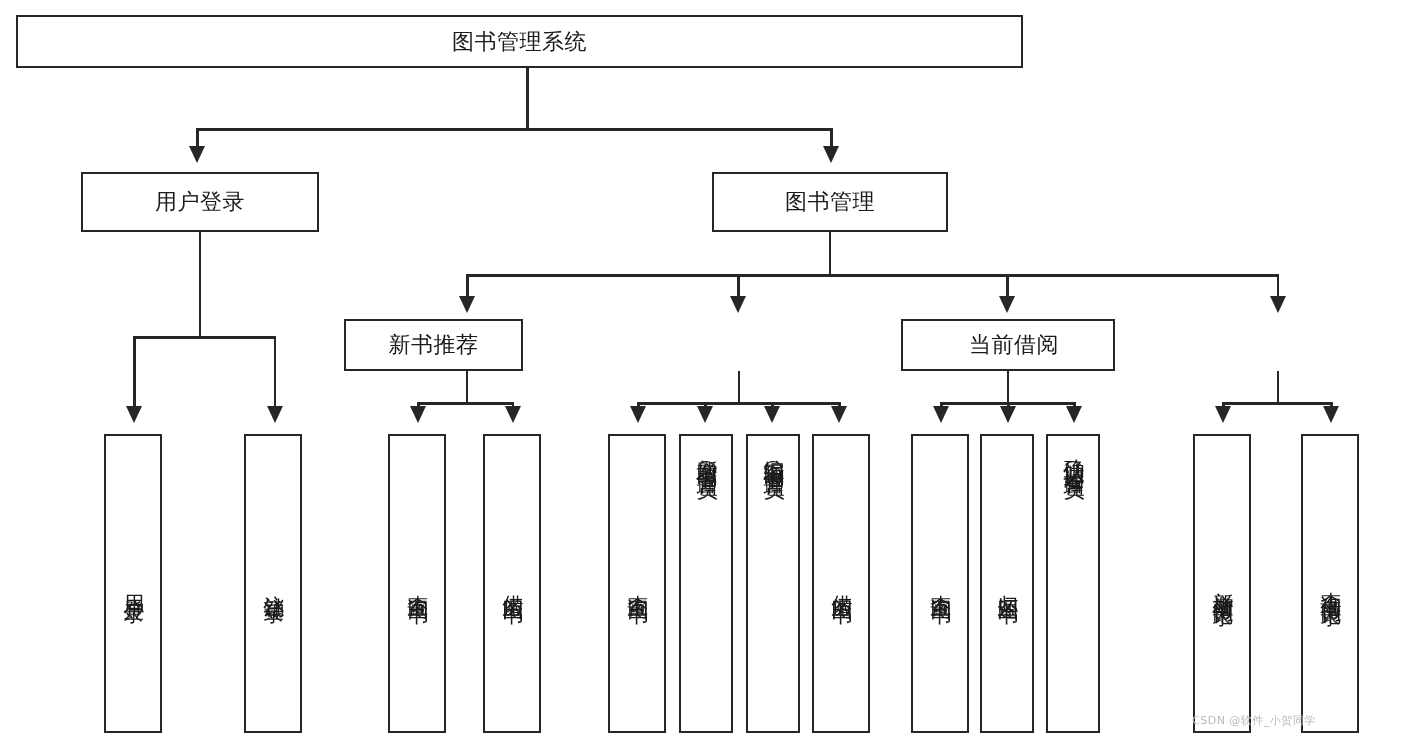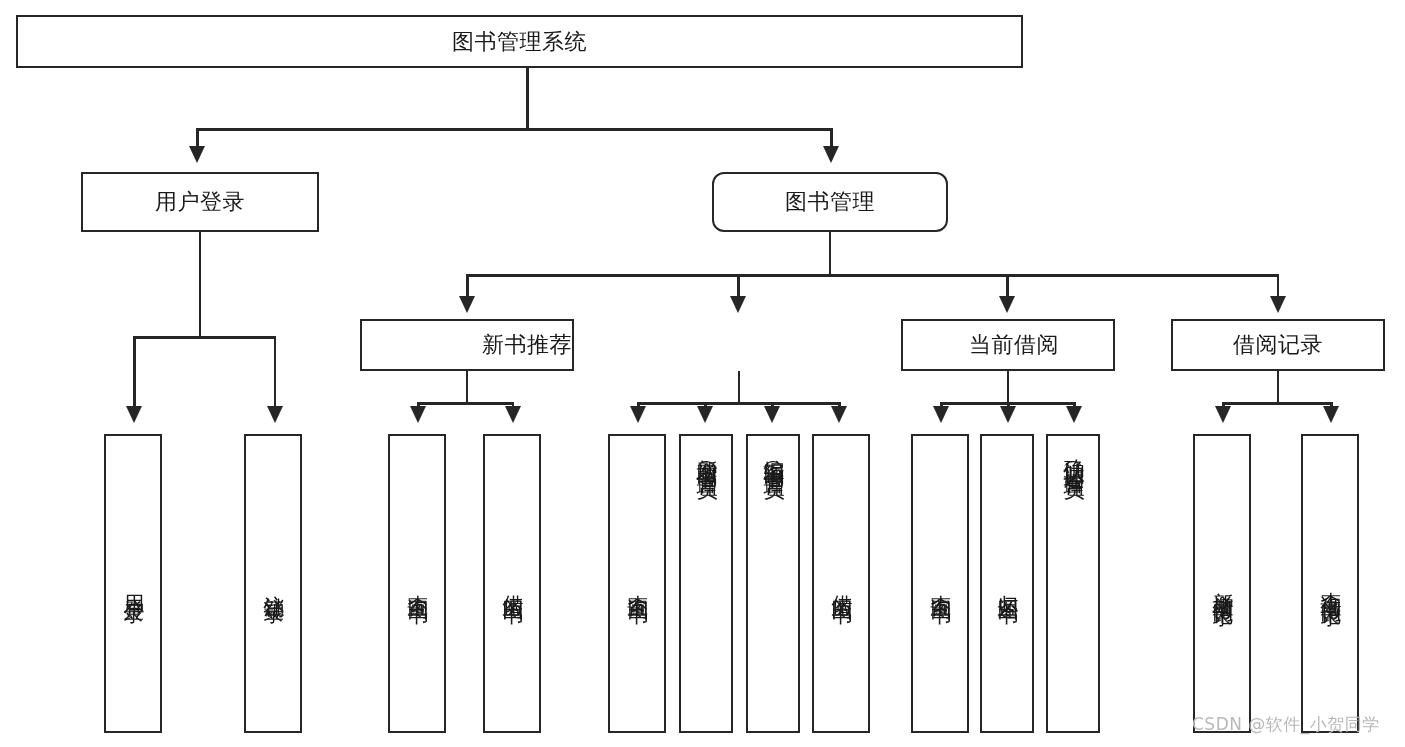--- a/index.html
+++ b/index.html
@@ -72,21 +72,21 @@
     height: 0;
     border-left: 8px solid transparent;
     border-right: 8px solid transparent;
     border-top: 17px solid #262626;
     z-index: 2;
   }
   
   #watermark {
     position: absolute;
     color: #b9b9b9;
-    font-size: 17px;
+    font-size: 11px;
     white-space: nowrap;
     z-index: 6;
     letter-spacing: 0.5px;
   }
 </style>
 </head>
 <body>
 
 <div id="canvas">
 
@@ -99,21 +99,21 @@
   <div class="ln h" style="left:196px; top:128px; width:636px;"></div>
 
   <div class="ln v" style="left:196px; top:128px; height:24px;"></div>
   <div class="arrow" style="left:189px; top:146px;"></div>
   <div class="ln v" style="left:830px; top:128px; height:24px;"></div>
   <div class="arrow" style="left:823px; top:146px;"></div>
 
   <div class="node horiz" style="left:81px; top:172px; width:238px; height:60px;">
     <span class="lbl">用户登录</span>
   </div>
-  <div class="node horiz" style="left:712px; top:172px; width:236px; height:60px;border-radius:12px;">
+  <div class="node horiz" style="left:712px; top:172px; width:236px; height:60px;">
     <span class="lbl">图书管理</span>
   </div>
 
   <div class="ln v" style="left:198.5px; top:232px; height:106px;"></div>
   <div class="ln h" style="left:133px; top:336px; width:143px;"></div>
   <div class="ln v" style="left:133px; top:336px; height:78px;"></div>
   <div class="arrow" style="left:126px; top:406px;"></div>
   <div class="ln v" style="left:273.5px; top:336px; height:78px;"></div>
   <div class="arrow" style="left:266.5px; top:406px;"></div>
 
@@ -121,28 +121,25 @@
   <div class="ln h" style="left:466px; top:274px; width:813px;"></div>
   <div class="ln v" style="left:466px; top:274px; height:32px;"></div>
   <div class="arrow" style="left:459px; top:296px;"></div>
   <div class="ln v" style="left:737px; top:274px; height:32px;"></div>
   <div class="arrow" style="left:730px; top:296px;"></div>
   <div class="ln v" style="left:1006px; top:274px; height:32px;"></div>
   <div class="arrow" style="left:999px; top:296px;"></div>
   <div class="ln v" style="left:1276.5px; top:274px; height:32px;"></div>
   <div class="arrow" style="left:1269.5px; top:296px;"></div>
 
-  <div class="node horiz" style="left:360px; top:319px; width:214px; height:52px;justify-content:flex-end;">
+  <div class="node horiz" style="left:344px; top:319px; width:179px; height:52px;">
     <span class="lbl">新书推荐</span>
   </div>
   <div class="node horiz" style="left:901px; top:319px; width:214px; height:52px;padding-left:12px;">
     <span class="lbl">当前借阅</span>
-  </div>
-  <div class="node horiz" style="left:1171px; top:319px; width:214px; height:52px;">
-    <span class="lbl">借阅记录</span>
   </div>
 
   <div class="ln v" style="left:465.5px; top:371px; height:33px;"></div>
   <div class="ln h" style="left:417px; top:402px; width:97px;"></div>
   <div class="ln v" style="left:417px; top:402px; height:12px;"></div>
   <div class="arrow" style="left:410px; top:406px;"></div>
   <div class="ln v" style="left:511.5px; top:402px; height:12px;"></div>
   <div class="arrow" style="left:504.5px; top:406px;"></div>
 
   <div class="ln v" style="left:737.5px; top:371px; height:33px;"></div>

